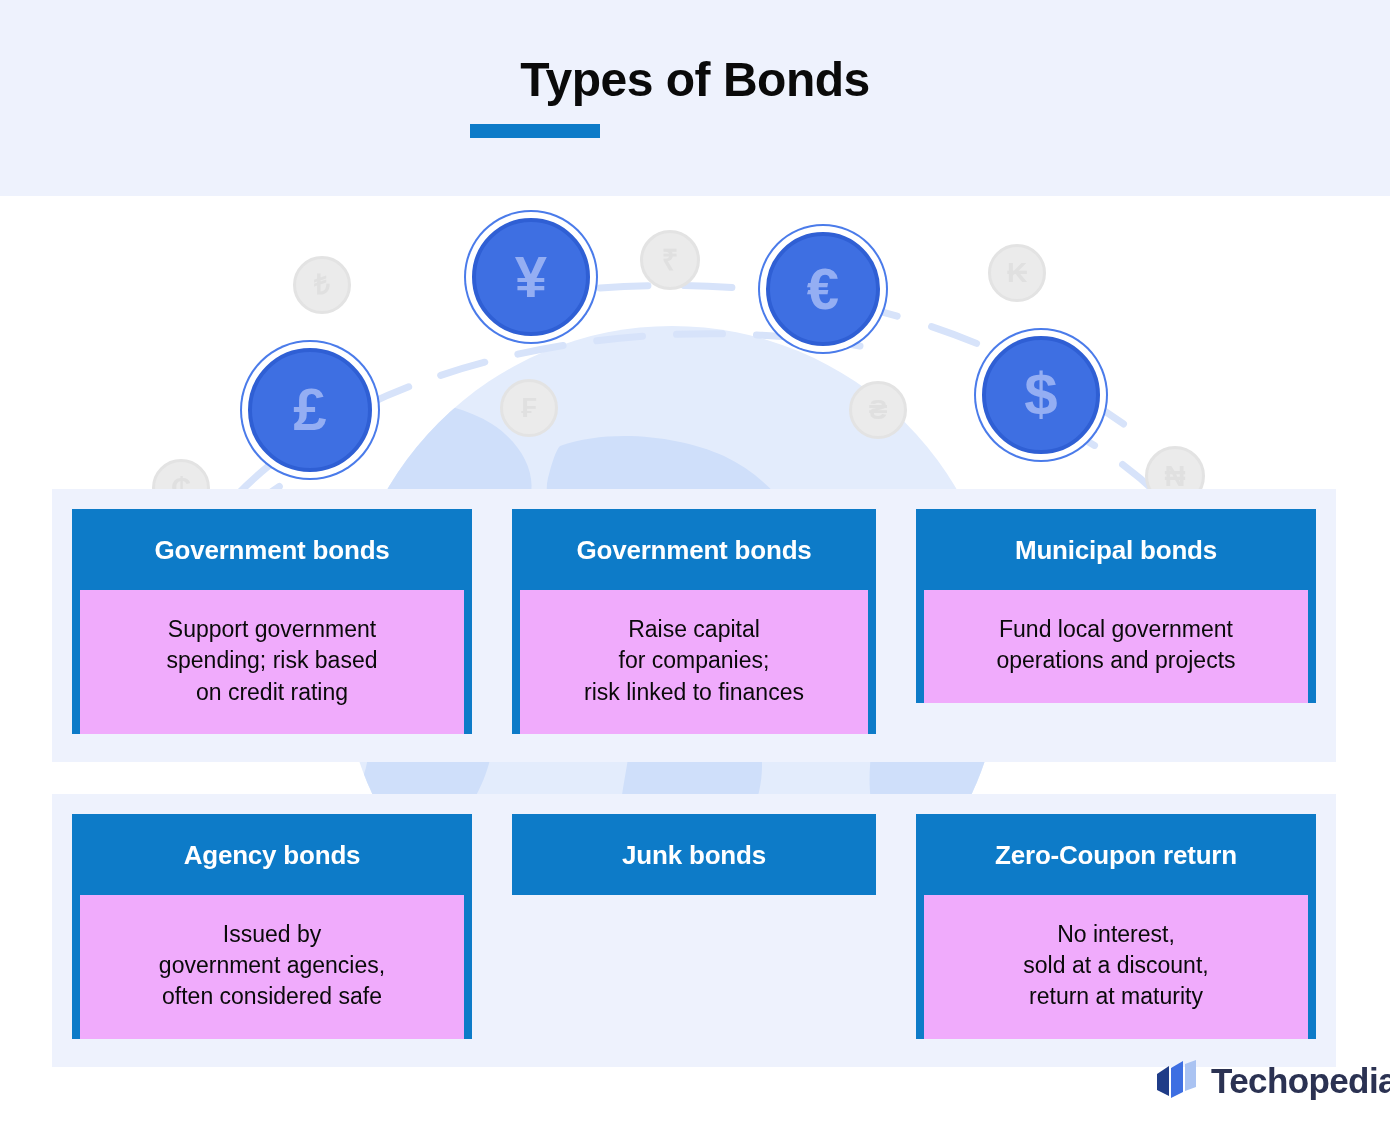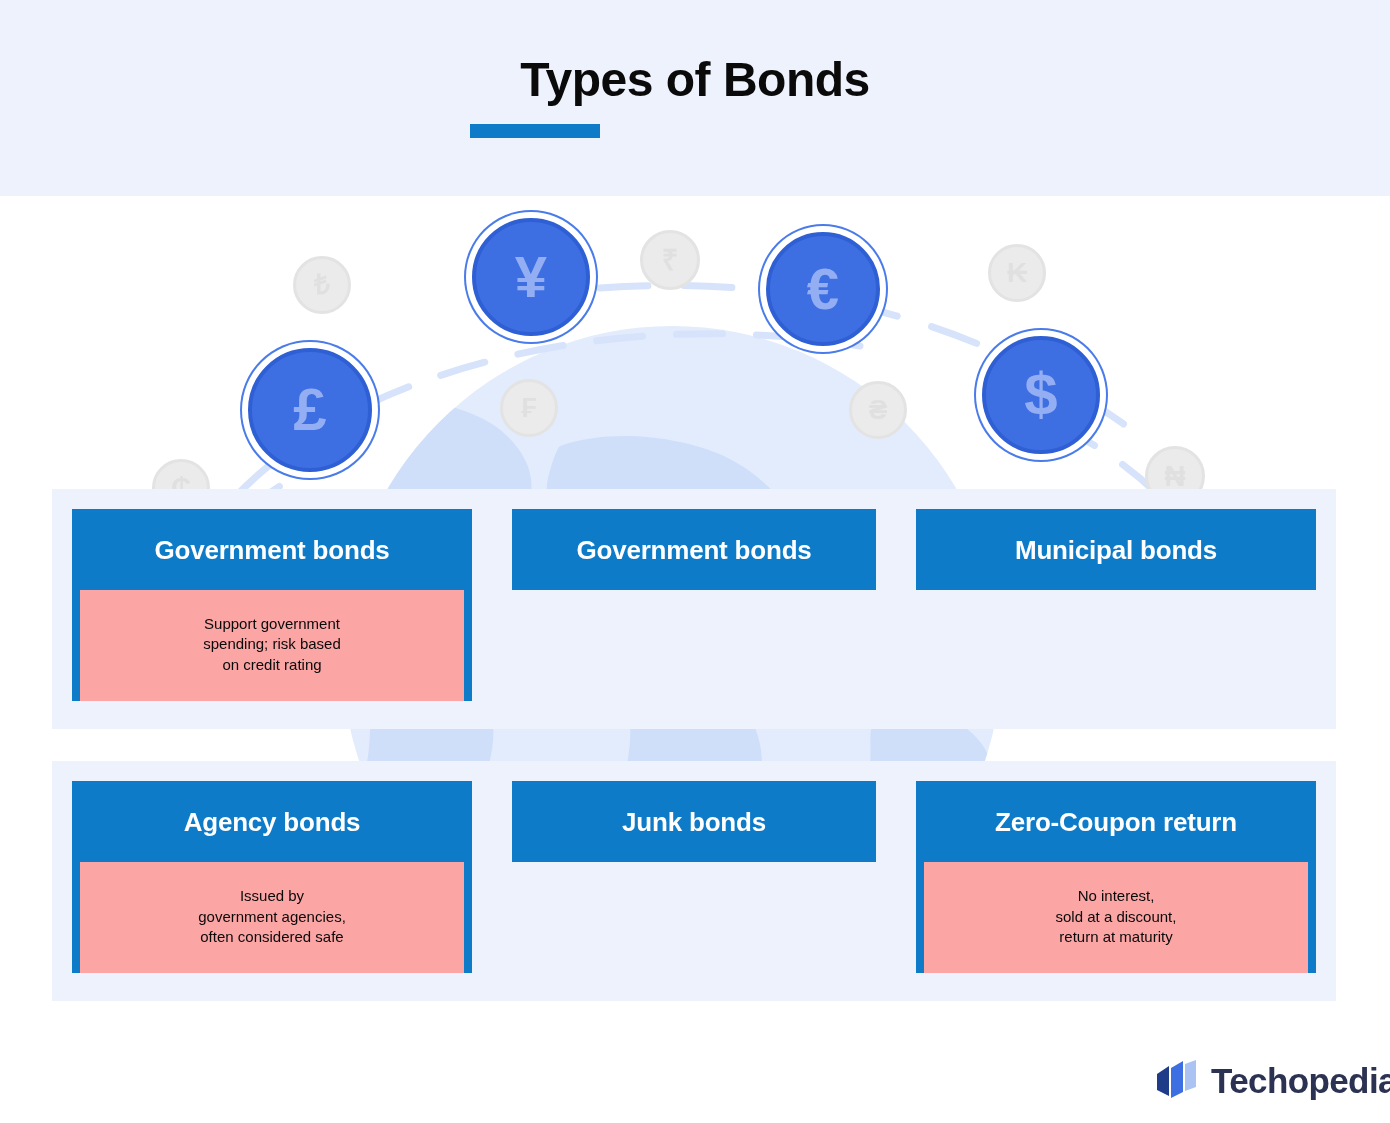--- a/index.html
+++ b/index.html
@@ -98,25 +98,25 @@
   }
   .card-header {
     color: #ffffff;
     font-size: 26px;
     font-weight: bold;
     text-align: center;
     padding: 26px 10px 24px;
     letter-spacing: -0.2px;
   }
   .card-body {
-    background: #fca5a5;
+    background: #f0abfc;
     margin: 0 8px 8px;
     padding: 24px 14px 26px;
     text-align: center;
-    font-size: 15px;
+    font-size: 23px;
     line-height: 1.36;
     color: #0a0a0a;
   }
 
   
   .logo {
     position: absolute;
     left: 1155px; top: 1060px;
     display: flex;
     align-items: center;
@@ -207,26 +207,28 @@
     <div class="card-panel">
       <div class="card">
         <div class="card-header">Government bonds</div>
         <div class="card-body">Support government<br>spending; risk based<br>on credit rating</div>
       </div>
     </div>
 
     <div class="card-panel mid">
       <div class="card">
         <div class="card-header">Government bonds</div>
+        <div class="card-body">Raise capital<br>for companies;<br>risk linked to finances</div>
       </div>
     </div>
 
     <div class="card-panel">
       <div class="card">
         <div class="card-header">Municipal bonds</div>
+        <div class="card-body">Fund local government<br>operations and projects</div>
       </div>
     </div>
 
   </div>
 
   <div class="cards-row">
 
     <div class="card-panel">
       <div class="card">
         <div class="card-header">Agency bonds</div>

